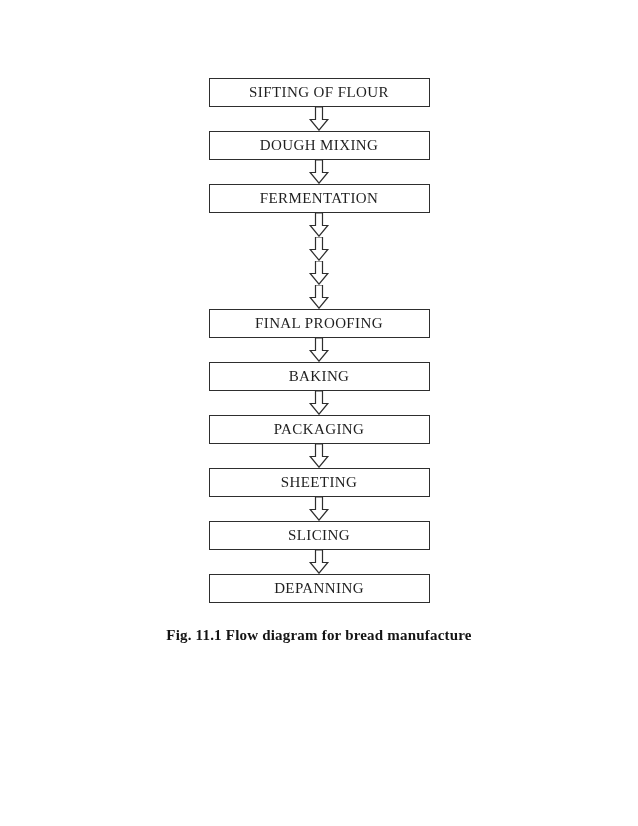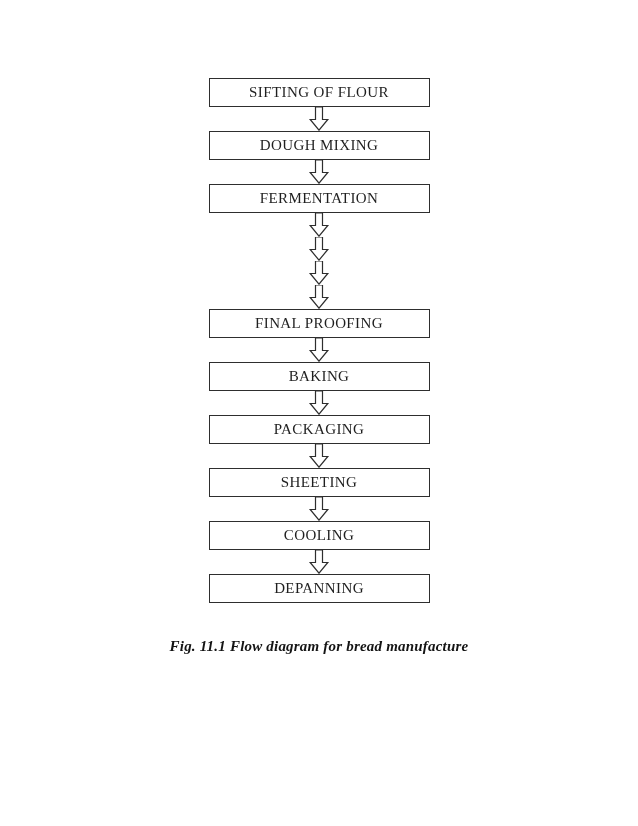--- a/index.html
+++ b/index.html
@@ -44,28 +44,27 @@
     height: 24px;
     width: 22px;
     display: flex;
     align-items: flex-start;
     justify-content: center;
   }
   .arrow svg {
     display: block;
   }
   .caption {
-    margin-top: 35px;
+    margin-top: 24px;
     width: 100%;
     text-align: center;
     font-weight: bold;
     font-size: 15px;
     letter-spacing: 0.2px;
     color: #141414;
-    font-style: italic;
   }
 </style>
 </head>
 <body>
 
 <div class="flow">
 
   <div class="box">SIFTING OF FLOUR</div>
 
   <div class="arrow">
@@ -136,21 +135,21 @@
   </div>
 
   <div class="box">SHEETING</div>
 
   <div class="arrow">
     <svg width="22" height="24" viewBox="0 0 22 24">
         <path d="M7.5 0 L7.5 12.5 L2.2 12.5 L11 23.2 L19.8 12.5 L14.5 12.5 L14.5 0 Z" fill="#ffffff" stroke="#2e2e2e" stroke-width="1.2" stroke-linejoin="miter"></path>
       </svg>
   </div>
 
-  <div class="box">COOLING</div>
+  <div class="box">SLICING</div>
 
   <div class="arrow">
     <svg width="22" height="24" viewBox="0 0 22 24">
         <path d="M7.5 0 L7.5 12.5 L2.2 12.5 L11 23.2 L19.8 12.5 L14.5 12.5 L14.5 0 Z" fill="#ffffff" stroke="#2e2e2e" stroke-width="1.2" stroke-linejoin="miter"></path>
       </svg>
   </div>
 
   <div class="box">DEPANNING</div>
 
 </div>

